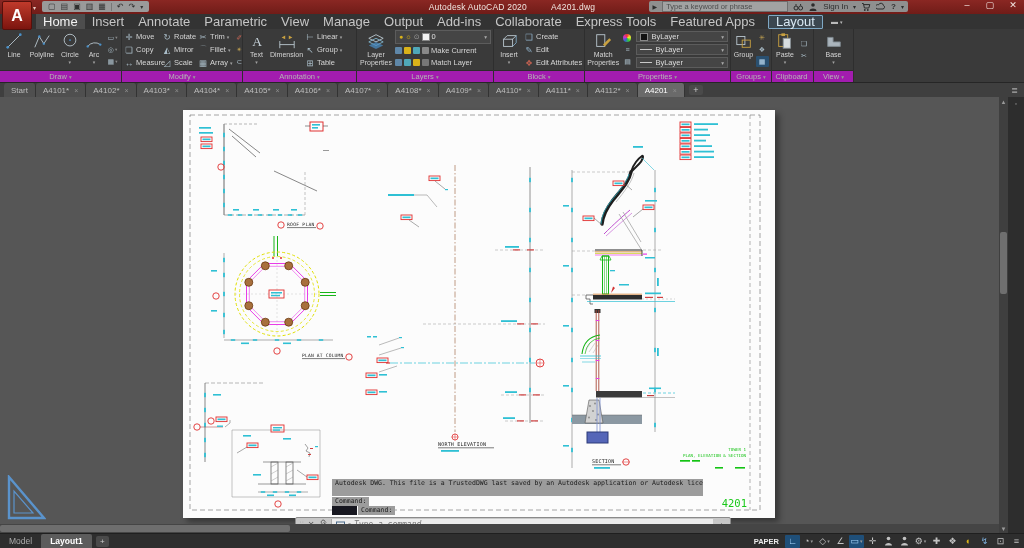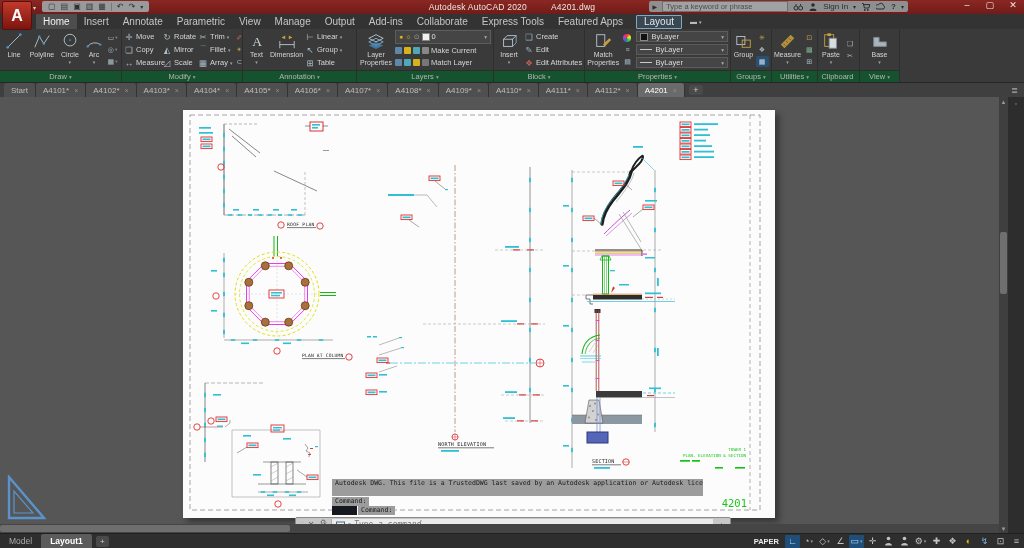--- a/index.html
+++ b/index.html
@@ -24,32 +24,32 @@
   #searchbox{display:flex;align-items:center;gap:3px;background:#a2a2a2;border:1px solid #6e6e6e;
     height:9px;padding:0 3px;width:118px;}
   #searchbox .ph{color:#4c4c4c;font-size:7.5px;white-space:nowrap;}
   .tbico{width:10px;height:10px;display:flex;align-items:center;justify-content:center;}
   #winbtns{position:absolute;right:6px;top:0;display:flex;gap:13px;color:#f3e6e2;font-size:9px;}
   #winbtns div{width:10px;text-align:center;}
 
   
   #ribbontabs{position:absolute;left:0;top:14px;width:1024px;height:15px;background:#333333;
     display:flex;align-items:stretch;padding-left:36px;box-sizing:border-box;}
-  .rtab{display:flex;align-items:center;padding:0 7px;font-size:10px;color:#c6c6c6;}
+  .rtab{display:flex;align-items:center;padding:0 7px;font-size:13px;color:#c6c6c6;}
   .rtab.active{background:#4d4d4d;color:#f2f2f2;}
   .rtab.contextual{border:1px solid #7fa8c4;background:#3b4750;color:#d9e9f4;margin-left:6px;
     height:12px;align-self:center;border-radius:1px;}
   #ribbon-display-toggle{display:flex;align-items:center;color:#b9b9b9;font-size:7px;margin-left:8px;gap:2px;}
 
   
   #ribbon{position:absolute;left:0;top:29px;width:1024px;height:54px;background:#3a3a3a;
     display:flex;border-bottom:1px solid #262626;box-sizing:border-box;}
   .panel{display:flex;flex-direction:column;border-right:1px solid #2e2e2e;box-sizing:border-box;}
   .pbody{flex:1;display:flex;align-items:stretch;padding:1px 2px;gap:2px;overflow:hidden;}
-  .plabel{height:11px;background:#14532d;color:#b5b5b5;font-size:7.5px;display:flex;
+  .plabel{height:11px;background:#a21caf;color:#b5b5b5;font-size:7.5px;display:flex;
     align-items:center;justify-content:center;gap:2px;border-top:1px solid #2c2c2c;}
   .plabel.nodd::after{content:"";}
   .plabel::after{content:"▾";font-size:5.5px;color:#9a9a9a;}
   .bigbtn{display:flex;flex-direction:column;align-items:center;padding-top:2px;gap:1px;
     color:#d5d5d5;font-size:7px;text-align:center;line-height:1.1;}
   .bigbtn svg{width:18px;height:18px;flex:none;}
   .dd::after{content:"▾";font-size:5px;color:#a0a0a0;display:block;}
   .scol{display:flex;flex-direction:column;justify-content:center;}
   .srow{display:flex;align-items:center;gap:2px;font-size:7.5px;color:#d5d5d5;height:13px;white-space:nowrap;}
   .srow .cdd{font-size:5px;color:#a0a0a0;}
@@ -477,39 +477,20 @@
           <div class="mini noarr" style="color:#c0a050;">✳</div>
           <div class="mini noarr">❖</div>
           <div class="mini noarr sel">▦</div>
         </div>
       </div>
       <div class="plabel">
           <span>Groups</span>
         </div>
     </div>
 
-    <div class="panel" style="width:46px">
-      <div class="pbody">
-        <div class="bigbtn dd" style="width:28px">
-          <svg viewBox="0 0 20 20">
-              <polygon points="2,14 13,3 17,7 6,18" fill="#c8a040" opacity=".85"></polygon>
-              <path d="M5,13 l2,2 M8,10 l2,2 M11,7 l2,2" stroke="#6b5310" fill="none"></path>
-            </svg>
-          <span>Measure</span>
-        </div>
-        <div class="minicol">
-          <div class="mini noarr" style="color:#c0a050;">⊡</div>
-          <div class="mini noarr" style="color:#7fb28f;">▩</div>
-          <div class="mini noarr">⊞</div>
-        </div>
-      </div>
-      <div class="plabel">
-          <span>Utilities</span>
-        </div>
-    </div>
 
     <div class="panel" style="width:42px">
       <div class="pbody">
         <div class="bigbtn dd" style="width:24px">
           <svg viewBox="0 0 20 20">
               <rect x="3" y="3" width="10" height="13" fill="none" stroke="#c8a040"></rect>
               <rect x="6" y="1.5" width="4" height="3" fill="#c8a040"></rect>
               <rect x="8" y="7" width="8" height="11" fill="#d8dde0" stroke="#8a9298"></rect>
             </svg>
           <span>Paste</span>

